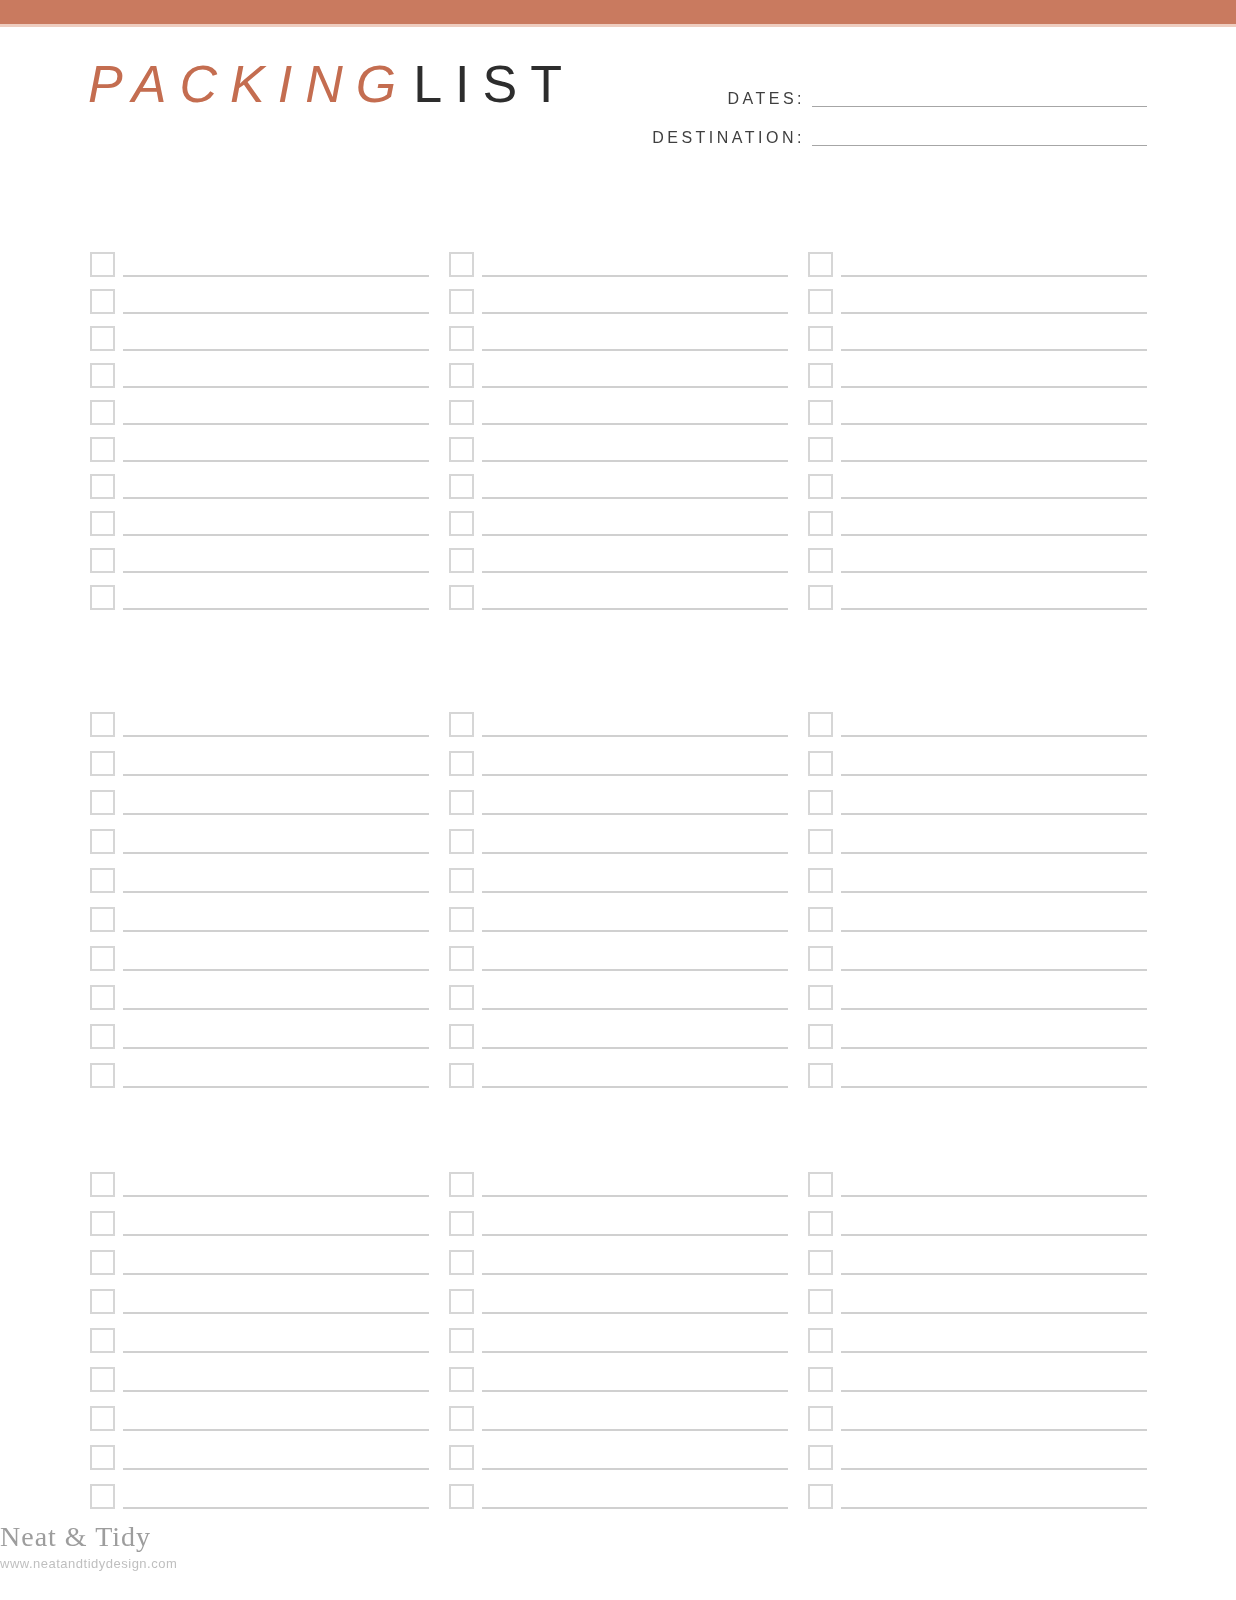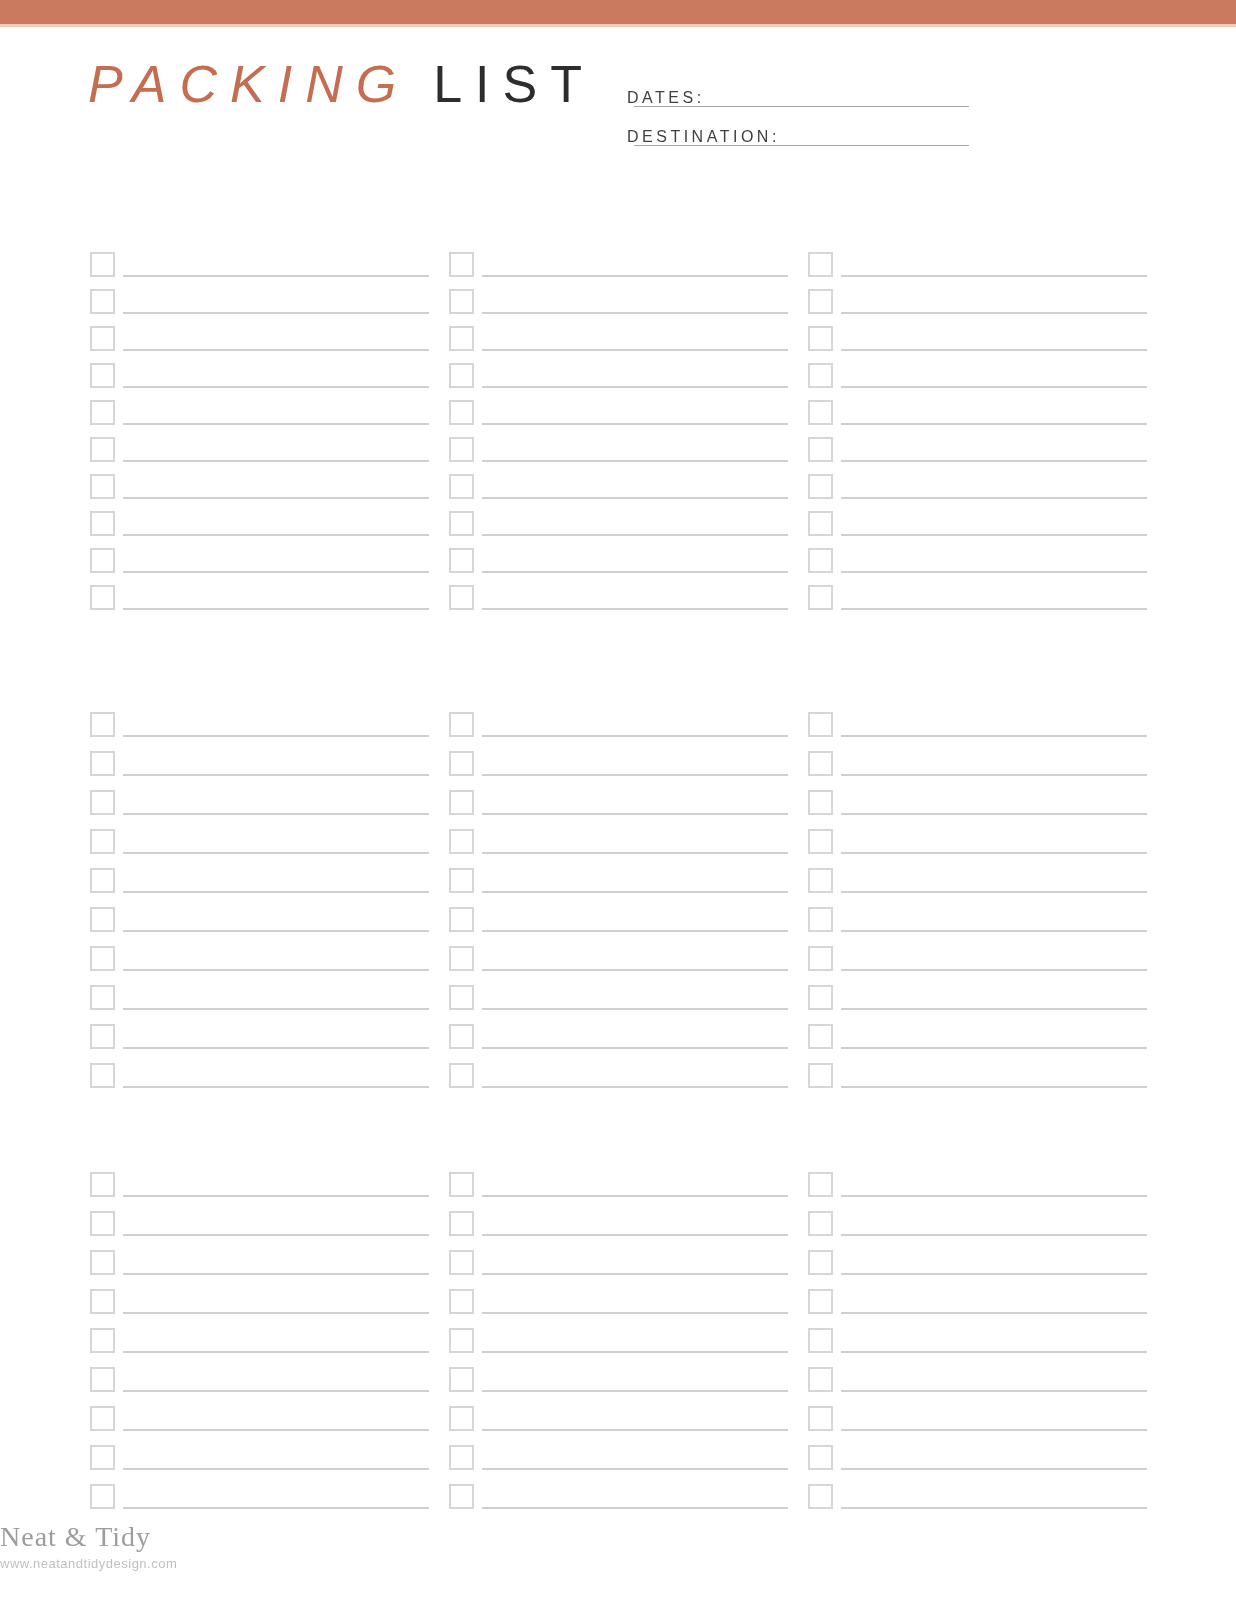--- a/index.html
+++ b/index.html
@@ -29,27 +29,27 @@
   .title {
     position: absolute; left: 88px; top: 58px;
     margin: 0;
     font-weight: 300;
     font-size: 52px;
     letter-spacing: 13px;
     line-height: 1;
     white-space: nowrap;
   }
   .title .t1 { color: var(--title-accent, #c46d50); font-style: italic; }
-  .title .t2 { color: var(--title-dark, #2d2d2d); margin-left: 24px; }
+  .title .t2 { color: var(--title-dark, #2d2d2d); margin-left: 4px; }
   .fields {
     position: absolute; top: 86px; right: 89px; width: 520px;
   }
   .field-row {
-    display: flex; align-items: flex-start; justify-content: flex-end;
-    height: 21px; margin-bottom: 18px; flex-direction: column;
+    display: flex; align-items: flex-end; justify-content: flex-end;
+    height: 21px; margin-bottom: 18px;
   }
   .field-label {
     font-size: 16px;
     letter-spacing: 3.5px;
     color: var(--field-label, #3f3f3f);
     line-height: 1;
   }
   .field-line {
     width: 335px; margin-left: 7px; height: 0;
     border-bottom: 1.5px solid var(--field-line, #a6a6a6);

